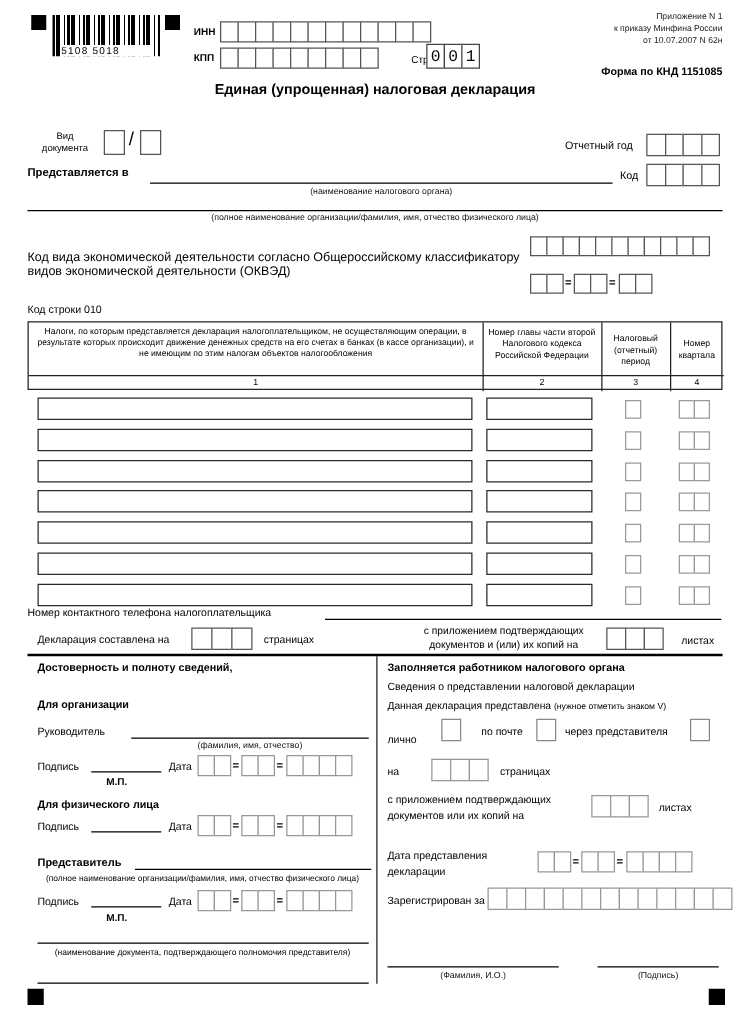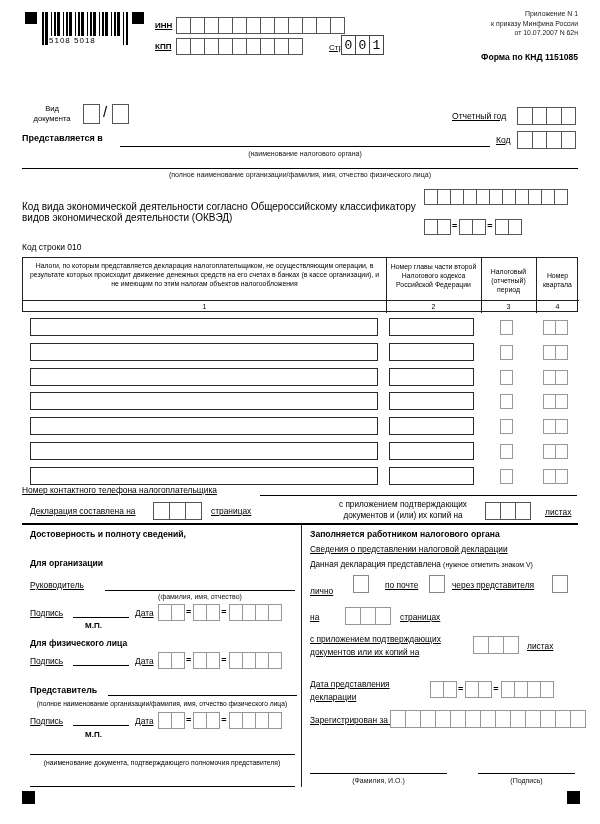--- a/index.html
+++ b/index.html
@@ -19,21 +19,21 @@
     display: inline-block; width: var(--cw, 14px); height: var(--ch, 16px);
     border: 1px solid #555; background: #fff; margin-right: -1px; flex: none;
   }
   .gray .cell { border-color: #979797; }
   .box { border: 1.4px solid #2a2a2a; background: #fff; }
   .wline { border-bottom: 1px solid #000; }
   .thline { border-top: 1.5px solid #000; }
   .eq { font-size: 9px; font-weight: bold; margin: 0 2px; line-height: 17px; }
   .dategrp { display: inline-flex; align-items: center; }
   .cap { font-size: 7px; color: #111; }
-  .lbl { font-size: 8.4px; text-decoration: underline; }
+  .lbl { font-size: 8.4px; }
   .digit {
     display: inline-block; width: 15px; height: 20px; border: 1px solid #444;
     margin-right: -1px; font: 13px "Liberation Mono", monospace; text-align: center;
     line-height: 19px; background:#fff;
   }
   .trow { position: absolute; left: 0; width: 600px; height: 20px; }
   .rbox1 { position: absolute; left: 30px; top: 0; width: 348px; height: 18px; }
   .rbox2 { position: absolute; left: 389px; top: 0; width: 85px; height: 18px; }
   .rcell3 { position: absolute; left: 500px; top: 2px; width: 13px; height: 15px; border-color:#999; }
   .rcells4 { position: absolute; left: 543px; top: 2px; --cw: 13px; --ch: 15px; }
@@ -88,20 +88,21 @@
     <span class="digit">0</span><span class="digit">0</span><span class="digit">1</span>
   </span>
 
   <div class="abs rt" style="right:22px;top:9px;font-size:6.9px;line-height:9.5px;color:#222">
     <div>Приложение N 1</div>
     <div>к приказу Минфина России</div>
     <div>от 10.07.2007 N 62н</div>
   </div>
   <div class="abs rt bold" style="right:22px;top:52px;font-size:8.6px">Форма по КНД 1151085</div>
 
+  <div class="abs center bold" style="left:0;right:0;top:66px;font-size:11.5px">Единая (упрощенная) налоговая декларация</div>
 
 
   <div class="abs center" style="left:26px;top:104px;width:52px;font-size:7.6px;line-height:9.5px">
     <div>Вид</div>
     <div>документа</div>
   </div>
   <span class="abs cells" style="left:83px;top:104px;--cw:17px;--ch:20px">
       <span class="cell"></span>
     </span>
   <span class="abs" style="left:103px;top:103px;font-size:15px">/</span>

